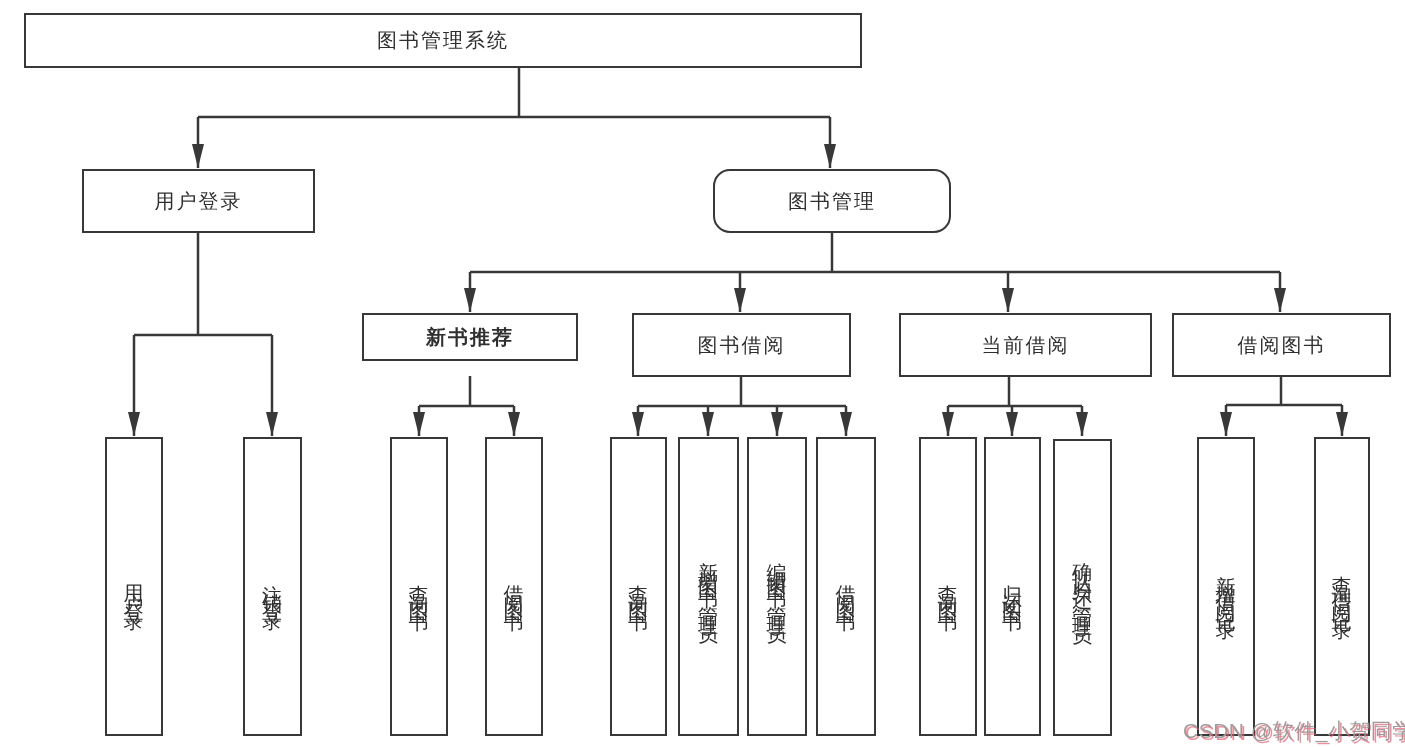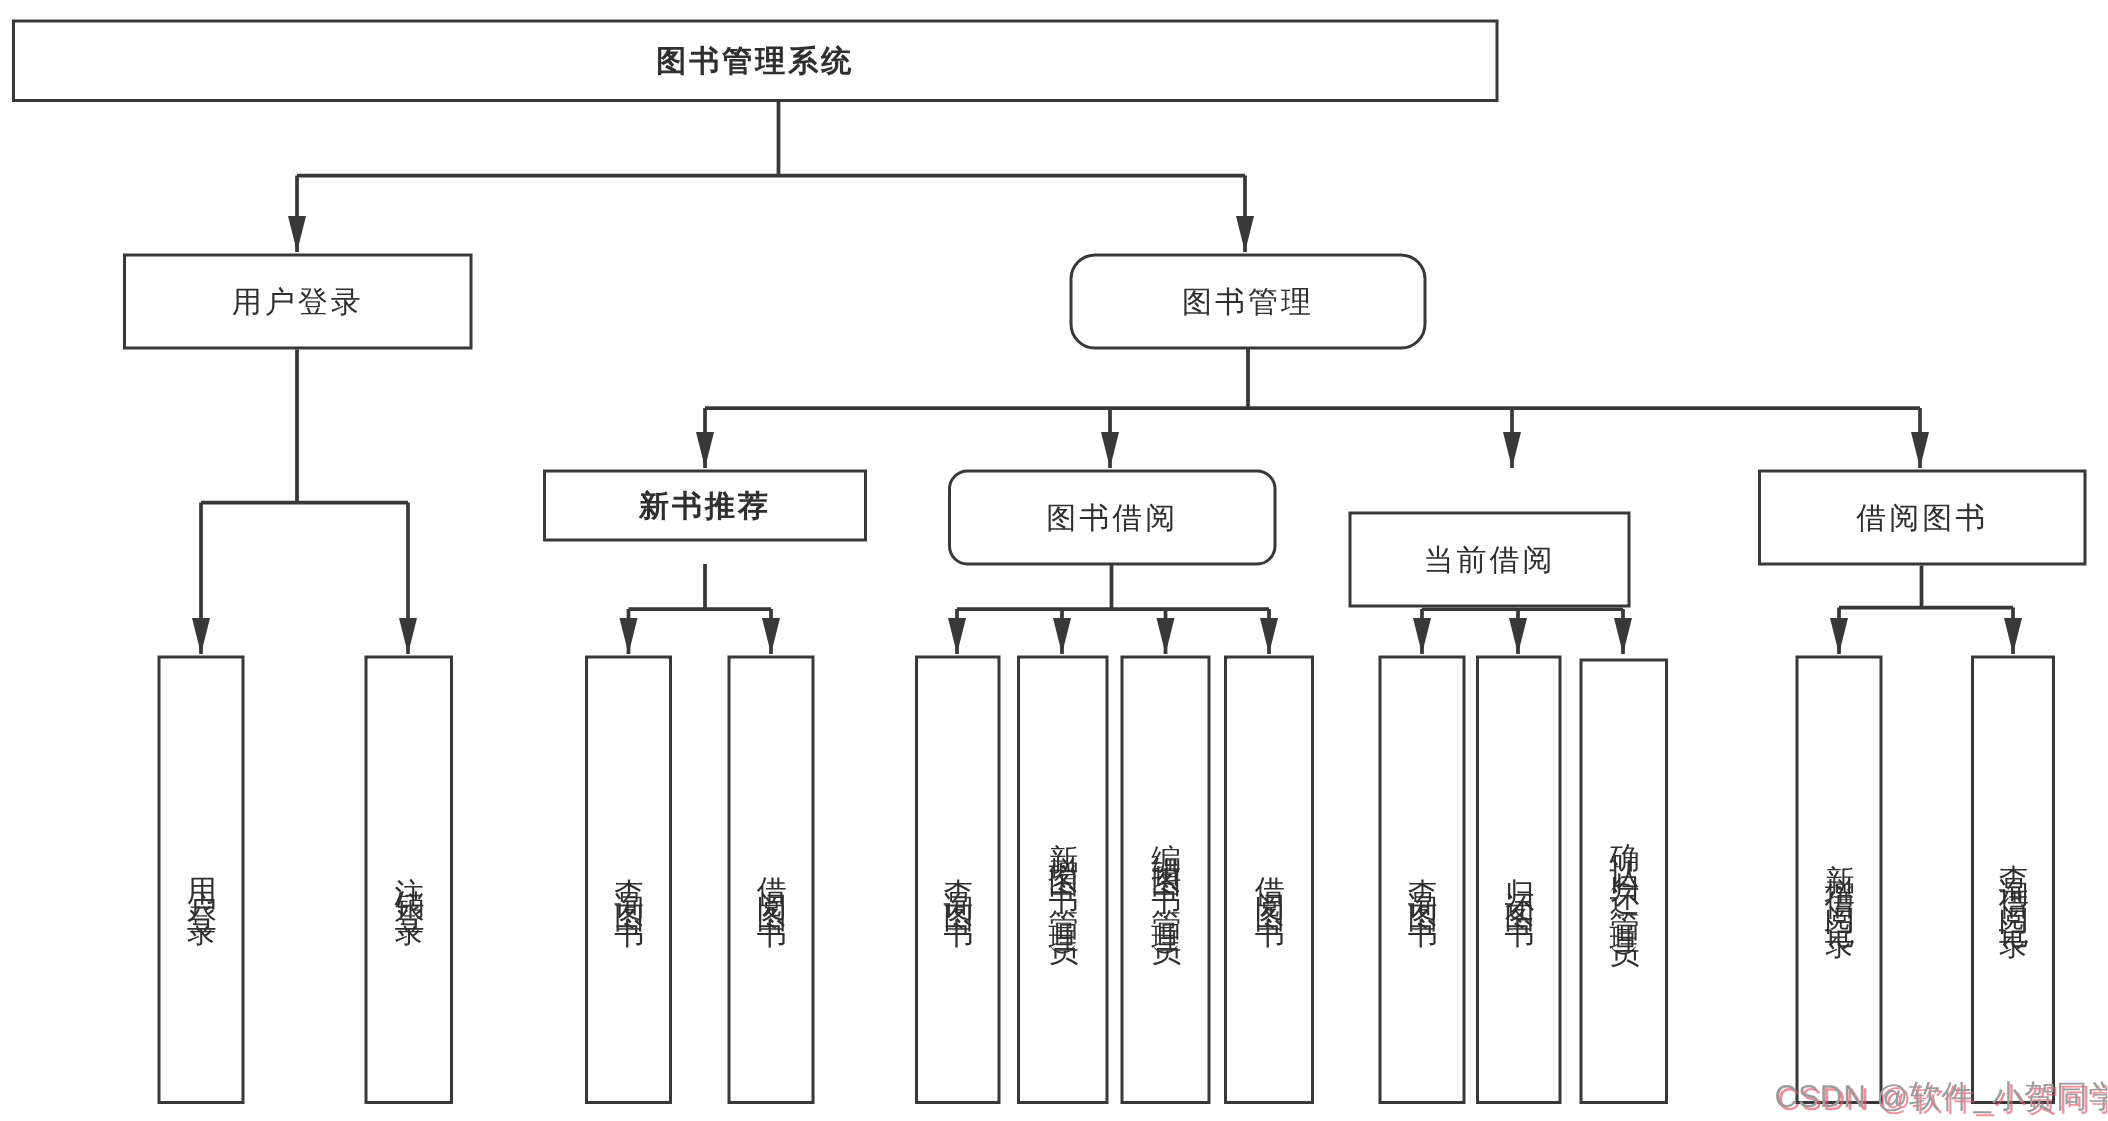--- a/index.html
+++ b/index.html
@@ -72,28 +72,28 @@
       <line x1="948" y1="406" x2="948" y2="436" marker-end="url(#arw)"></line>
       <line x1="1012" y1="406" x2="1012" y2="436" marker-end="url(#arw)"></line>
       <line x1="1082" y1="406" x2="1082" y2="436" marker-end="url(#arw)"></line>
 
       <path d="M1281 376 V405 M1226 405 H1342"></path>
       <line x1="1226" y1="405" x2="1226" y2="436" marker-end="url(#arw)"></line>
       <line x1="1342" y1="405" x2="1342" y2="436" marker-end="url(#arw)"></line>
     </g>
   </svg>
 
-  <div class="node root" style="left:8px; top:13px; width:991px; height:55px;font-weight:bold;">图书管理系统</div>
+  <div class="node root" style="left:24px; top:13px; width:838px; height:55px;">图书管理系统</div>
 
   <div class="node" style="left:82px; top:169px; width:233px; height:64px;">用户登录</div>
   <div class="node" style="left:713px; top:169px; width:238px; height:64px;border-radius:17px;">图书管理</div>
 
   <div class="node" style="left:362px; top:313px; width:216px; height:48px;font-weight:bold;">新书推荐</div>
-  <div class="node" style="left:632px; top:313px; width:219px; height:64px;border-radius:13px;">图书借阅</div>
-  <div class="node" style="left:899px; top:313px; width:188px; height:64px;margin-top:28px;">当前借阅</div>
+  <div class="node" style="left:632px; top:313px; width:219px; height:64px;">图书借阅</div>
+  <div class="node" style="left:899px; top:313px; width:253px; height:64px;">当前借阅</div>
   <div class="node" style="left:1172px; top:313px; width:219px; height:64px;">借阅图书</div>
 
   <div class="vnode" style="left:105px; top:437px; width:58px; height:299px;">用户登录</div>
   <div class="vnode" style="left:243px; top:437px; width:59px; height:299px;">注销登录</div>
 
   <div class="vnode" style="left:390px; top:437px; width:58px; height:299px;">查询图书</div>
   <div class="vnode" style="left:485px; top:437px; width:58px; height:299px;">借阅图书</div>
 
   <div class="vnode" style="left:610px; top:437px; width:57px; height:299px;">查询图书</div>
   <div class="vnode" style="left:678px; top:437px; width:61px; height:299px;">新增图书（管理员）</div>

